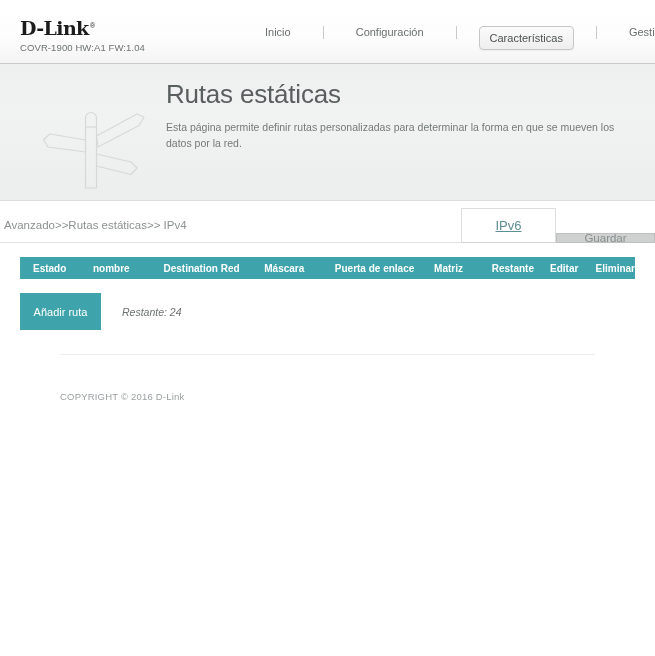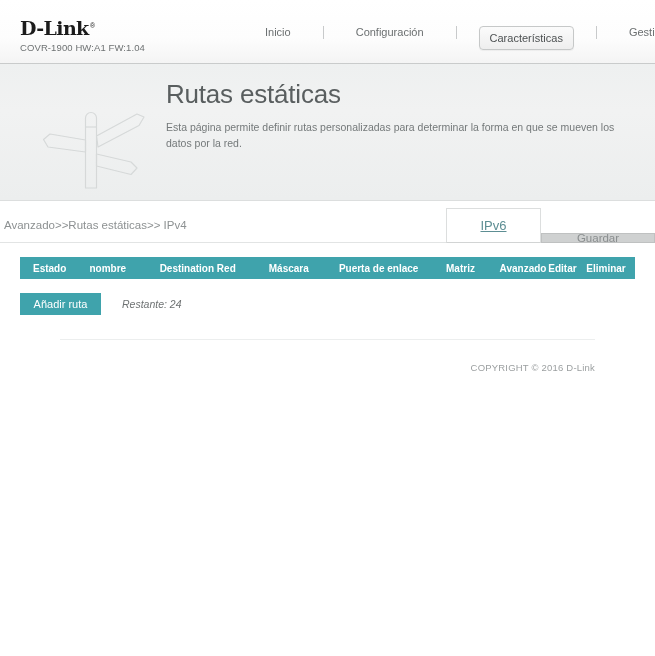--- a/index.html
+++ b/index.html
@@ -150,21 +150,21 @@
     background: #ffffff;
     border: 1px solid #dcdede;
     border-bottom-color: #d2d4d4;
     box-sizing: border-box;
     font-size: 13px;
     color: #5d8e93;
     text-decoration: underline;
     cursor: pointer;
   }
   .btn-guardar {
-    width: 114px;
+    width: 99px;
     display: flex;
     align-items: center;
     justify-content: center;
     background: #cfd1d1;
     border: 1px solid #bfc1c1;
     box-sizing: border-box;
     font-size: 11.5px;
     color: #8a8e8f;
     cursor: pointer;
     margin-top: 25px;
@@ -176,20 +176,21 @@
   }
   .thead {
     margin-top: 14px;
     background: #3fa3ac;
     height: 22px;
     display: flex;
     align-items: center;
     color: #ffffff;
     font-size: 10px;
     font-weight: bold;
+    gap: 16px;
   }
   .th { white-space: nowrap; }
   .th-estado     { width: 58px; padding-left: 13px; }
   .th-nombre     { width: 72px; }
   .th-destred    { width: 112px; }
   .th-mascara    { width: 72px; }
   .th-puerta     { width: 110px; }
   .th-matriz     { width: 55px; }
   .th-interfaz   { width: 50px; }
   .th-editar     { width: 39px; }
@@ -197,42 +198,42 @@
 
   .addrow {
     margin-top: 14px;
     display: flex;
     align-items: center;
   }
   .btn-add {
     background: #3fa3ac;
     color: #ffffff;
     font-size: 11px;
-    height: 22px;
+    height: 37px;
     width: 81px;
     display: flex;
     align-items: center;
     justify-content: center;
     cursor: pointer;
     border: none;
     font-family: "Liberation Sans", sans-serif;
   }
   .remaining {
     margin-left: 21px;
     font-size: 10.5px;
     color: #6e7273;
     font-style: italic;
   }
 
   
   .footer {
     margin: 24px 40px 0 40px;
     border-top: 1px solid #eceeee;
-    padding-top: 17px;
-    text-align: right;
+    padding-top: 31px;
+    text-align: left;
   }
   .copyright {
     font-size: 9.5px;
     color: #9b9fa0;
     letter-spacing: 0.2px;
   }
 </style>
 </head>
 <body>
 
@@ -285,21 +286,21 @@
 
 <div class="content">
 
   <div class="thead">
     <div class="th th-estado">Estado</div>
     <div class="th th-nombre">nombre</div>
     <div class="th th-destred">Destination Red</div>
     <div class="th th-mascara">Máscara</div>
     <div class="th th-puerta">Puerta de enlace</div>
     <div class="th th-matriz">Matriz</div>
-    <div class="th th-interfaz">Avanzado</div>
+    <div class="th th-interfaz">Restante</div>
     <div class="th th-editar">Editar</div>
     <div class="th th-eliminar">Eliminar</div>
   </div>
 
   <div></div>
 
   <div class="addrow">
     <button class="btn-add">Añadir ruta</button>
     <span class="remaining">Restante: 24</span>
   </div>

